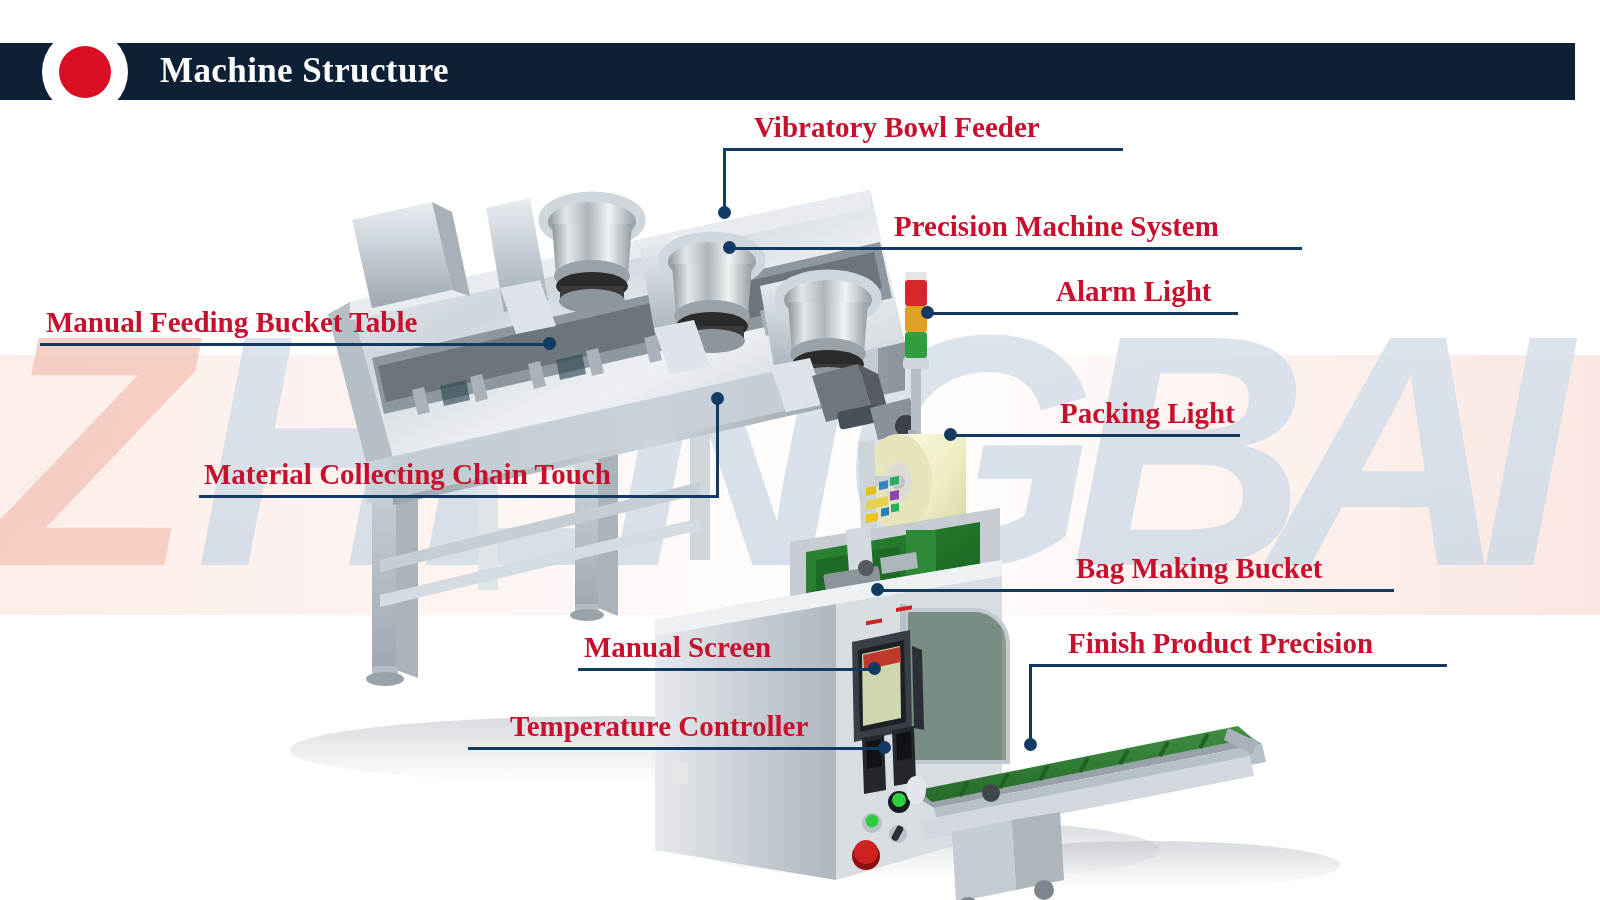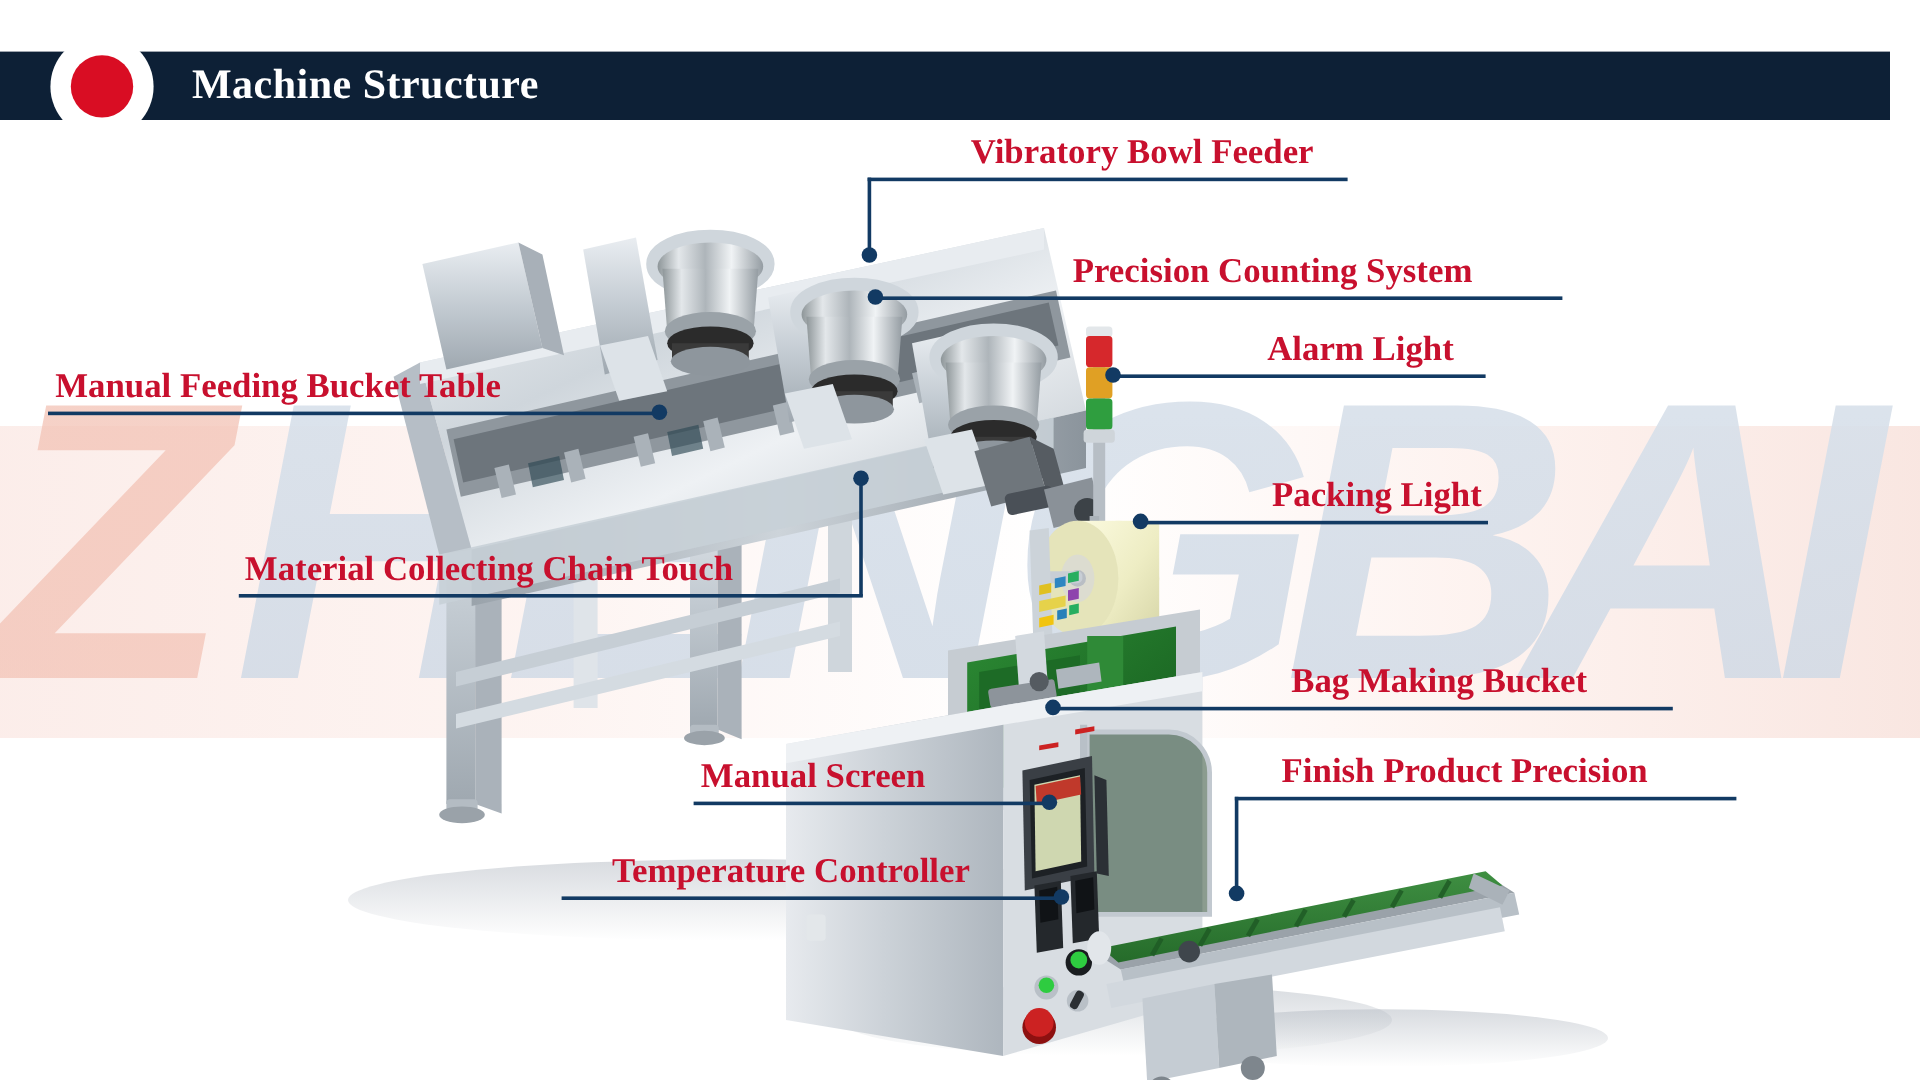--- a/index.html
+++ b/index.html
@@ -335,28 +335,28 @@
     </g>
   </svg>
 
   <div id="header"></div>
   <div id="badge">
     <div id="badge-dot"></div>
   </div>
   <div id="header-title">Machine Structure</div>
 
   <div class="callout">
-    <div class="cl-text" style="left:809px;top:110px;">Vibratory Bowl Feeder</div>
+    <div class="cl-text" style="left:754px;top:110px;">Vibratory Bowl Feeder</div>
     <div class="cl-line" style="left:723px;top:148px;width:400px;"></div>
     <div class="cl-vert" style="left:723px;top:148px;height:64px;"></div>
     <div class="cl-dot" style="left:718px;top:206px;"></div>
   </div>
 
   <div class="callout">
-    <div class="cl-text" style="left:894px;top:209px;">Precision Counting System</div>
+    <div class="cl-text" style="left:894px;top:209px;">Precision Machine System</div>
     <div class="cl-line" style="left:730px;top:247px;width:572px;"></div>
     <div class="cl-dot" style="left:723px;top:241px;"></div>
   </div>
 
   <div class="callout">
     <div class="cl-text" style="left:1056px;top:274px;text-align:center;">Alarm Light</div>
     <div class="cl-line" style="left:930px;top:312px;width:308px;"></div>
     <div class="cl-dot" style="left:921px;top:306px;"></div>
   </div>
 

